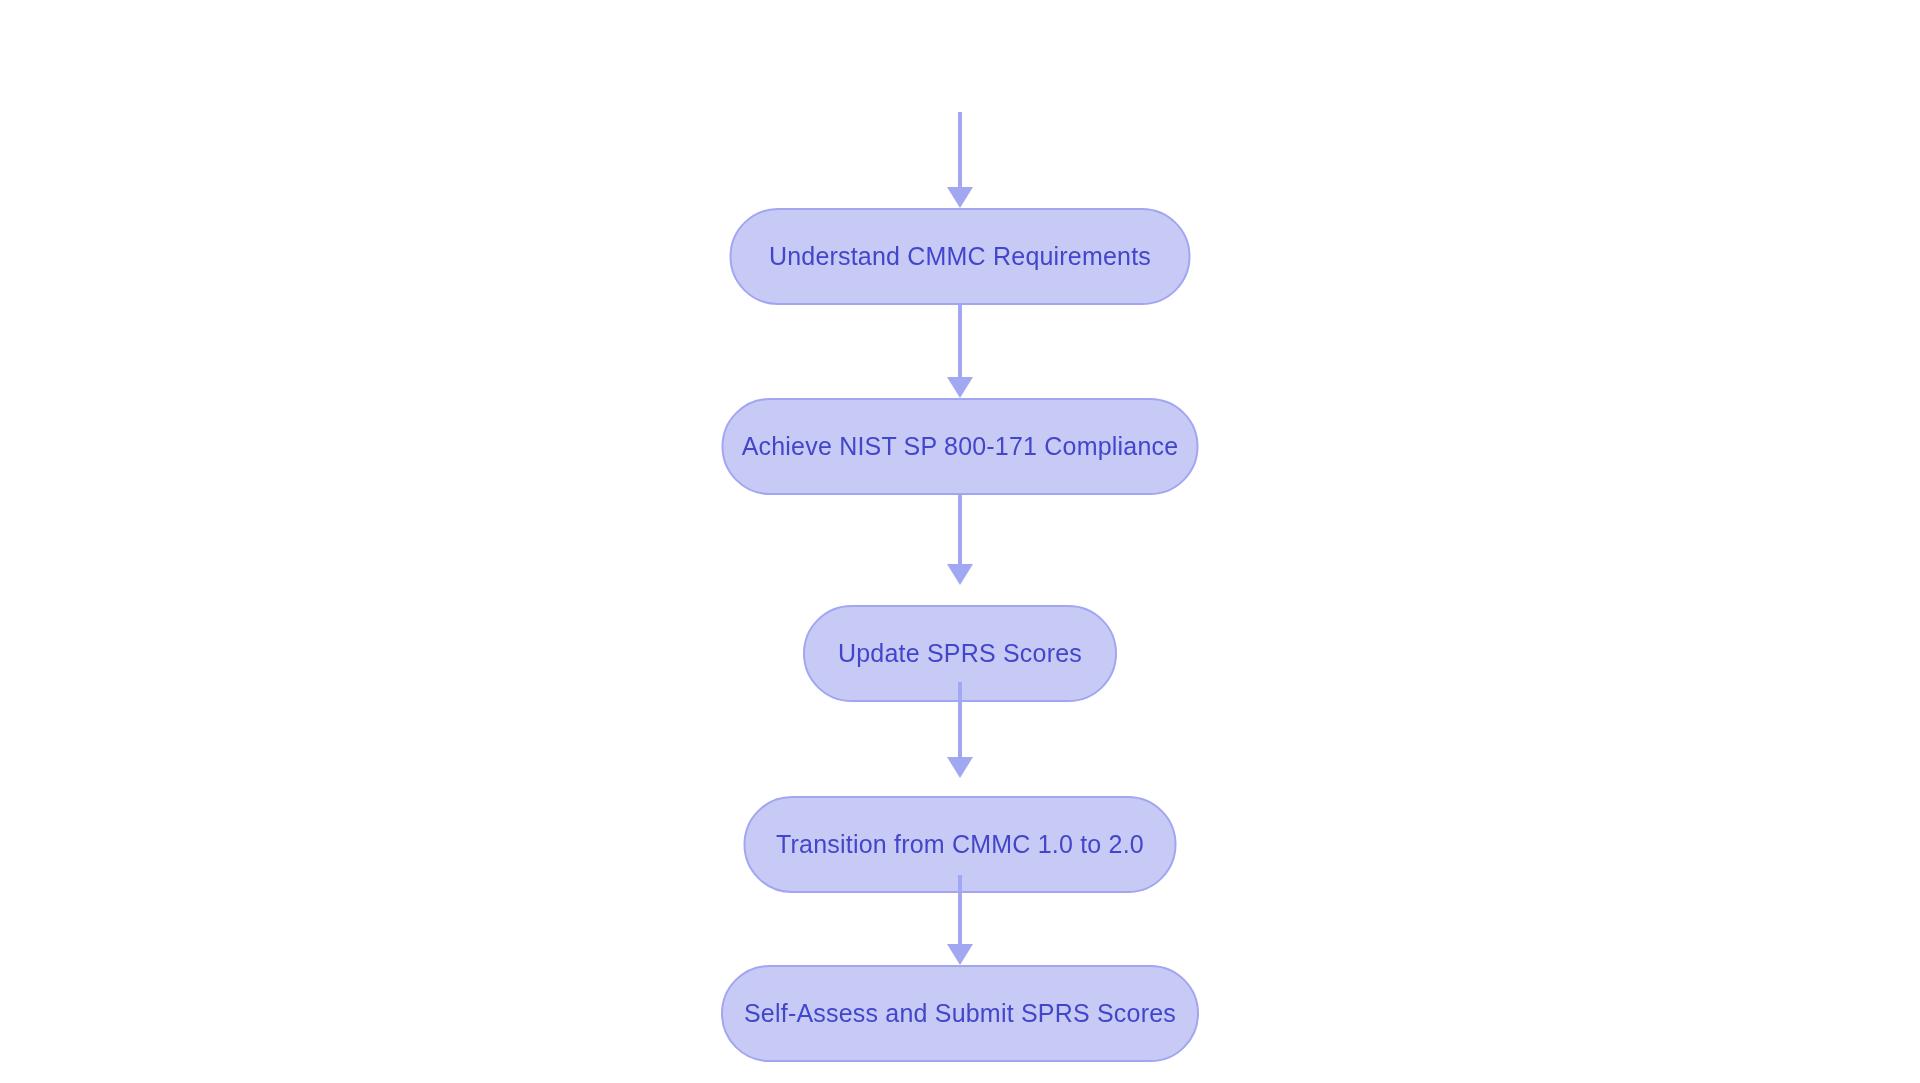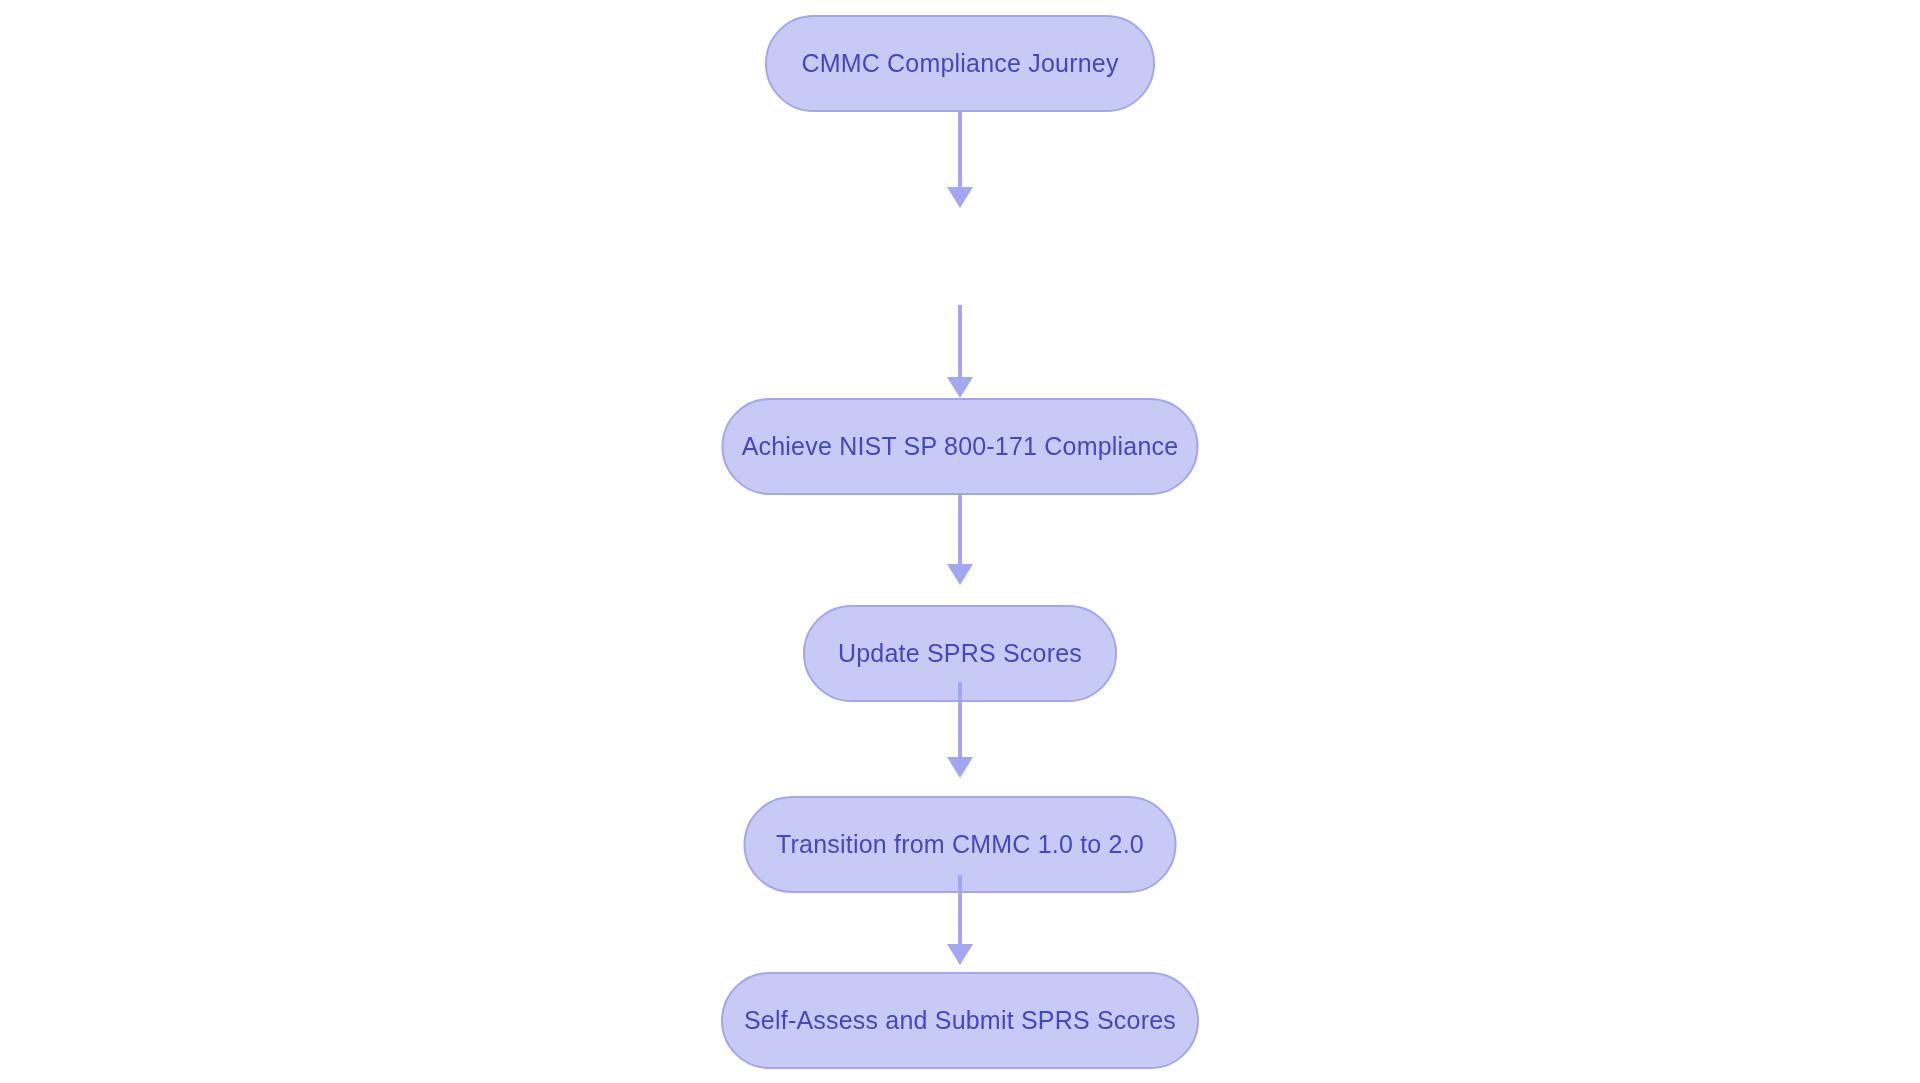--- a/index.html
+++ b/index.html
@@ -59,41 +59,41 @@
     height: 0;
     border-left: 13px solid transparent;
     border-right: 13px solid transparent;
     border-top: 21px solid var(--arrow);
   }
   #n1 { top: 15px;  width: 390px; }
   #n2 { top: 208px; width: 461px; }
   #n3 { top: 398px; width: 477px; }
   #n4 { top: 605px; width: 314px; }
   #n5 { top: 796px; width: 433px; }
-  #n6 { top: 965px; width: 478px; margin-top: 7px; }
+  #n6 { top: 965px; width: 478px; }
   #a1 { top: 112px; height: 96px; }
   #a2 { top: 305px; height: 93px; }
   #a3 { top: 495px; height: 90px; }
   #a4 { top: 682px; height: 96px; }
   #a5 { top: 875px; height: 90px; }
 </style>
 </head>
 <body>
 
 <div class="canvas">
 
-  <div class="node" id="n1">
-    <span class="node-label">CMMC Compliance Journey</span>
-  </div>
 
   <div class="arrow" id="a1">
     <div class="stem"></div>
     <div class="head"></div>
   </div>
 
+  <div class="node" id="n2">
+    <span class="node-label">Understand CMMC Requirements</span>
+  </div>
 
   <div class="arrow" id="a2">
     <div class="stem"></div>
     <div class="head"></div>
   </div>
 
   <div class="node" id="n3">
     <span class="node-label">Achieve NIST SP 800-171 Compliance</span>
   </div>
 

